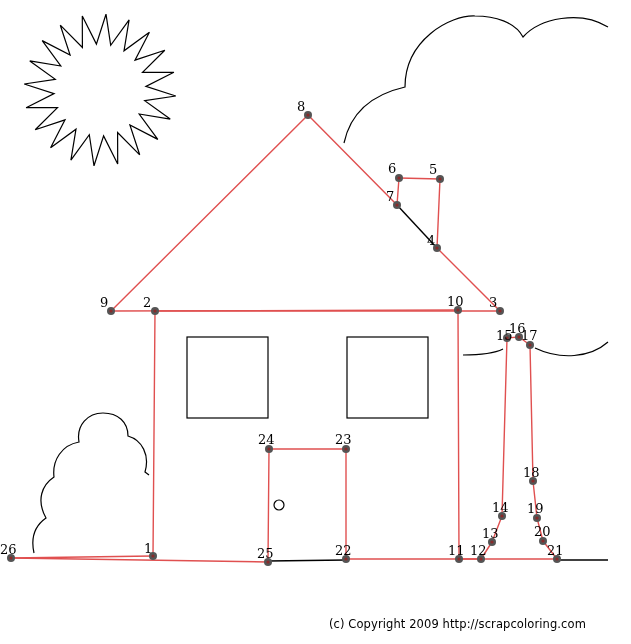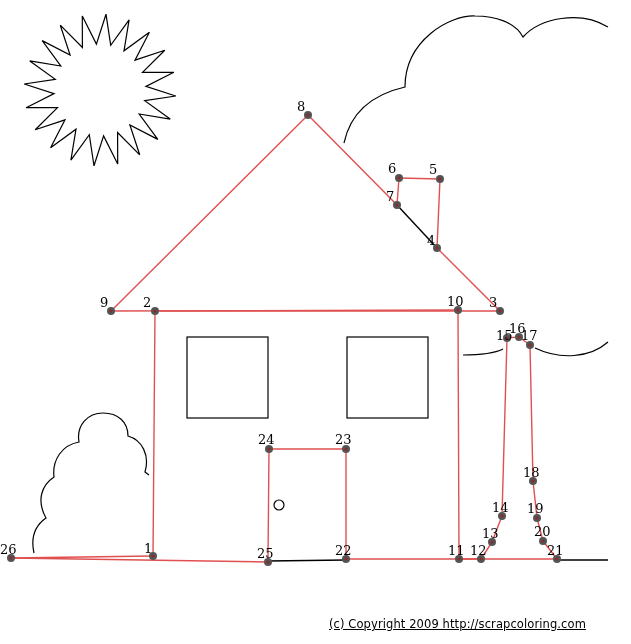--- a/index.html
+++ b/index.html
@@ -5,21 +5,20 @@
     html, body { margin: 0; padding: 0; background: #ffffff; }
     body { width: 631px; height: 644px; position: relative; overflow: hidden; font-family: "DejaVu Serif", serif; }
     #canvas { position: absolute; left: 0; top: 0; width: 631px; height: 644px; }
     .outline { fill: none; stroke: #000000; stroke-width: 1.2; }
     .dot { stroke: none; }
     .pt-label { font-family: "DejaVu Serif", serif; font-size: 13px; fill: #000000; }
     .copyright {
       position: absolute; left: 329px; top: 617px;
       font-family: "DejaVu Sans", sans-serif; font-size: 11.5px; color: #000000;
       letter-spacing: 0.1px;
-      text-decoration: underline;
     }
   </style>
 </head>
 <body>
 
 <svg id="canvas" width="631" height="644" viewBox="0 0 631 644" xmlns="http://www.w3.org/2000/svg">
 
   <g>
     <polygon id="sun" class="outline" points="106.0,14.2 110.7,45.3 129.1,19.8 124.0,50.8 149.4,32.2 135.0,60.1 164.8,50.3 142.5,72.4 173.9,72.3 145.9,86.4 175.8,96.0 144.7,100.7 170.2,119.1 139.2,114.0 157.8,139.4 129.9,125.0 139.7,154.8 117.6,132.5 117.7,163.9 103.6,135.9 94.0,165.8 89.3,134.7 70.9,160.2 76.0,129.2 50.6,147.8 65.0,119.9 35.2,129.7 57.5,107.6 26.1,107.7 54.1,93.6 24.2,84.0 55.3,79.3 29.8,60.9 60.8,66.0 42.2,40.6 70.1,55.0 60.3,25.2 82.4,47.5 82.3,16.1 96.4,44.1"></polygon>
   </g>

